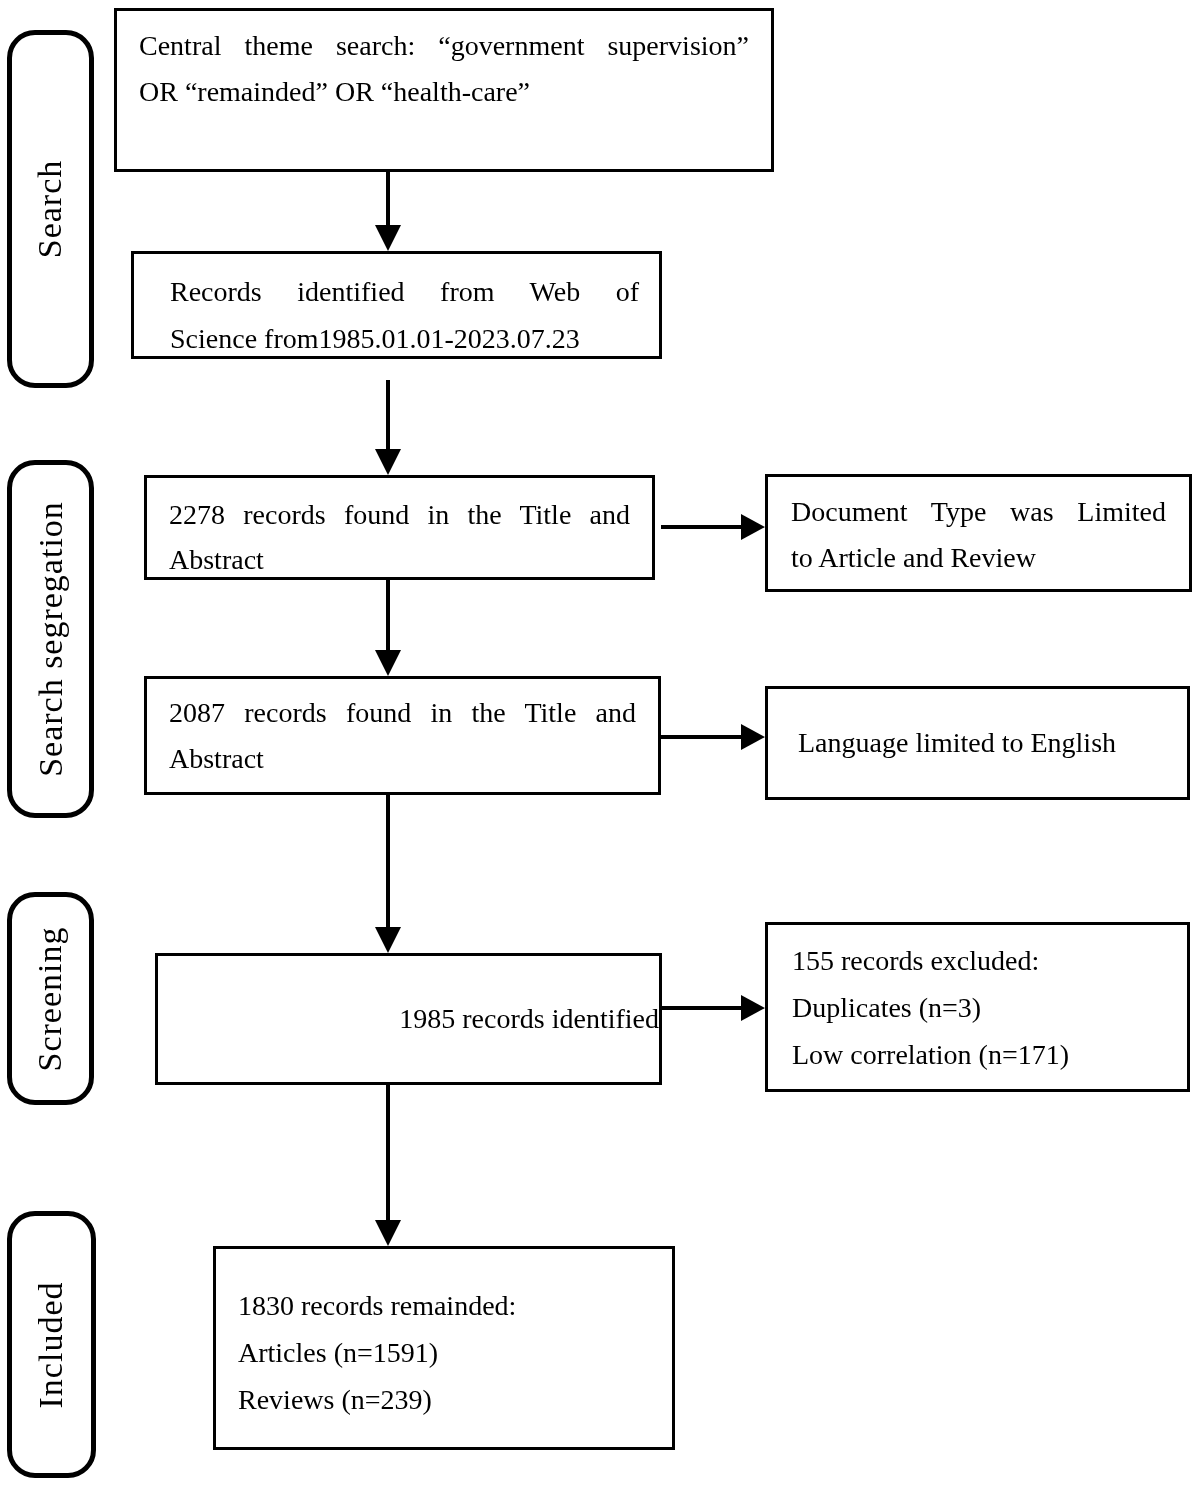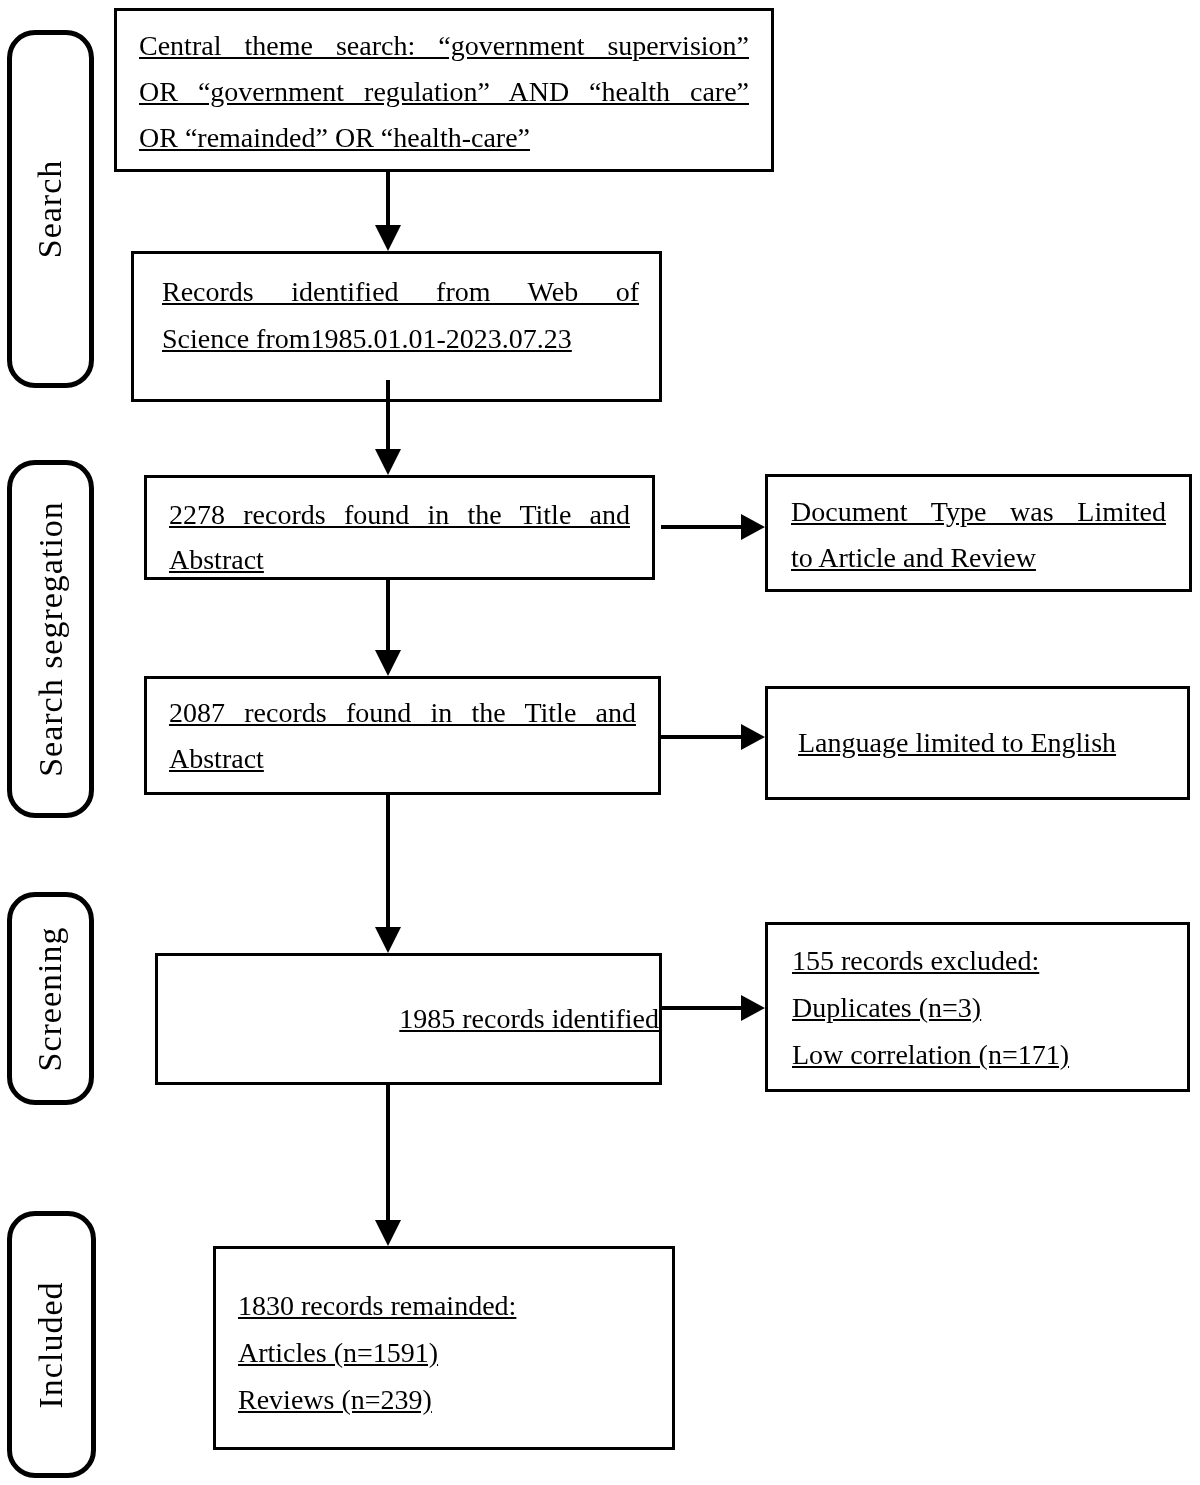--- a/index.html
+++ b/index.html
@@ -37,28 +37,27 @@
   #stage-screening   { left: 7px;  top: 892px;  width: 87px; height: 213px; }
   #stage-included    { left: 7px;  top: 1211px; width: 89px; height: 267px; }
 
   
   .fbox {
     position: absolute;
     box-sizing: border-box;
     border: 3px solid #000;
     background: #fff;
     font-size: 28px;
-    text-decoration: underline;
   }
   .fbox .bline { width: 100%; }
   .jline { text-align: justify; text-align-last: justify; }
   .lline { text-align: left; text-align-last: left; }
 
   #box-central   { left: 114px; top: 8px;    width: 660px; height: 164px; padding: 12px 22px 0 22px; line-height: 46px; }
-  #box-records   { left: 131px; top: 251px;  width: 531px; height: 151px; padding: 14px 20px 0 28px; line-height: 47px; }
+  #box-records   { left: 131px; top: 251px;  width: 531px; height: 108px; padding: 14px 20px 0 36px; line-height: 47px; }
   #box-2278      { left: 144px; top: 475px;  width: 511px; height: 105px; padding: 14px 22px 0 22px;  line-height: 45px; }
   #box-2087      { left: 144px; top: 676px;  width: 517px; height: 119px; padding: 11px 22px 9px 22px; line-height: 46px; }
   #box-1985      { left: 155px; top: 953px;  width: 507px; height: 132px; display: flex; align-items: center; justify-content: flex-end; }
   #box-remained  { left: 213px; top: 1246px; width: 462px; height: 204px; padding: 33px 10px 0 22px; line-height: 47px; }
   #box-doctype   { left: 765px; top: 474px;  width: 427px; height: 118px; padding: 12px 23px 0 23px; line-height: 46px; }
   #box-language  { left: 765px; top: 686px;  width: 425px; height: 114px; display: flex; align-items: center; padding: 0 10px 0 30px; }
   #box-excluded  { left: 765px; top: 922px;  width: 425px; height: 170px; padding: 12px 10px 0 24px; line-height: 47px; }
 
   
   .vline { position: absolute; width: 4px; background: #000; }
@@ -104,21 +103,20 @@
 </div>
 <div class="stage" id="stage-screening">
   <span class="vtext">Screening</span>
 </div>
 <div class="stage" id="stage-included">
   <span class="vtext">Included</span>
 </div>
 
 <div class="fbox" id="box-central">
   <div class="bline jline">Central theme search: “government supervision”</div>
-  <div class="bline jline">OR “government regulation” AND “health care”</div>
   <div class="bline lline">OR “remainded” OR “health-care”</div>
 </div>
 
 <div class="fbox" id="box-records">
   <div class="bline jline">Records identified from Web of</div>
   <div class="bline lline">Science from1985.01.01-2023.07.23</div>
 </div>
 
 <div class="fbox" id="box-2278">
   <div class="bline jline">2278 records found in the Title and</div>

